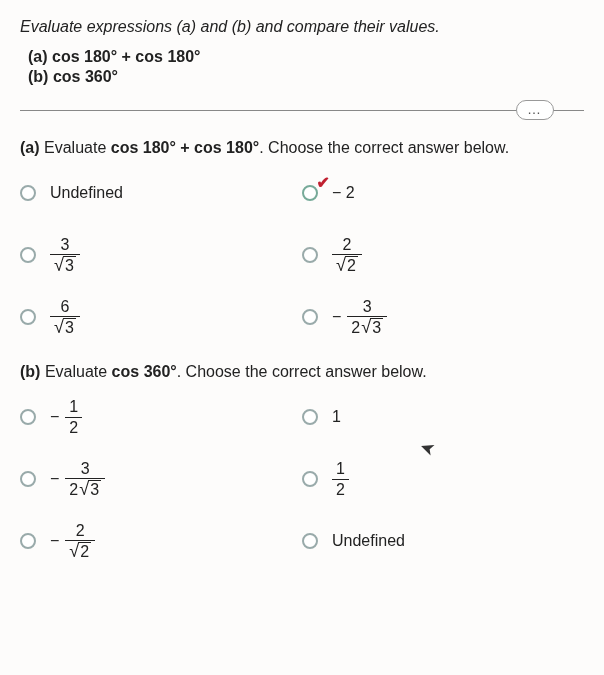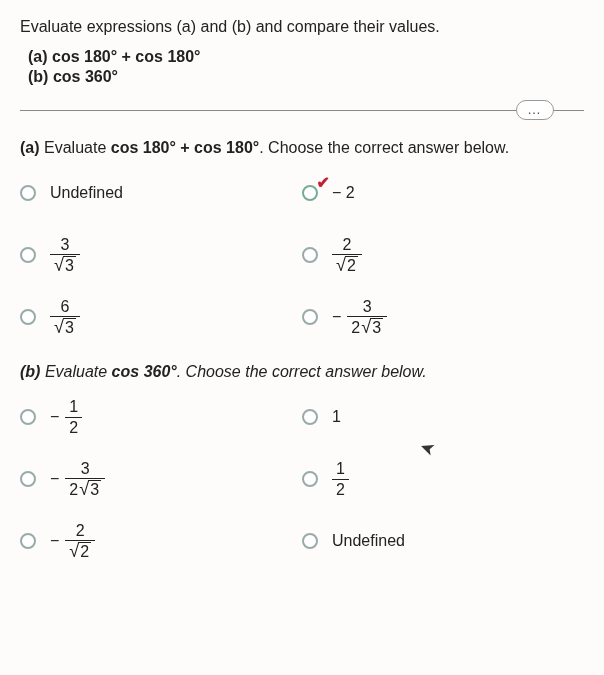--- a/index.html
+++ b/index.html
@@ -5,21 +5,21 @@
   * { box-sizing: border-box; }
   body {
     margin: 0;
     padding: 16px 20px;
     width: 604px;
     font-family: Arial, Helvetica, sans-serif;
     font-size: 16px;
     color: #222;
     background: #fdfcfb;
   }
-  .intro { margin-bottom: 10px; line-height: 1.4; }
+  .intro { margin-bottom: 10px; line-height: 1.4; font-style: italic; }
   .expr-line { margin: 2px 8px; }
   .b { font-weight: bold; }
   .hr-wrap { position: relative; margin: 24px 0 28px 0; }
   .hr-line { border: none; border-top: 1px solid #888; margin: 0; }
   .dots-badge {
     position: absolute; right: 30px; top: -10px;
     background: #fff; border: 1px solid #999; border-radius: 12px;
     padding: 0 10px; height: 20px; line-height: 16px;
     font-size: 14px; letter-spacing: 2px; color: #555;
   }
@@ -38,21 +38,21 @@
   }
   .ans { display: flex; align-items: center; gap: 4px; }
   .neg { margin-right: 2px; }
   .frac { display: inline-flex; flex-direction: column; align-items: center; line-height: 1.1; }
   .frac .num { padding: 0 4px; }
   .frac .bar { width: 100%; border-top: 1.5px solid #222; margin: 1px 0; }
   .frac .den { padding: 0 4px; display: flex; align-items: center; gap: 1px; }
   .sqrt { display: inline-flex; align-items: flex-start; }
   .sqrt-sym { font-size: 18px; line-height: 1; margin-right: -1px; }
   .sqrt-arg { border-top: 1.5px solid #222; padding: 0 2px; }
-  .part-b { margin-top: 26px; font-style: italic; }
+  .part-b { margin-top: 26px; }
   .cursor { position: absolute; font-size: 18px; color: #333; }
 </style>
 </head>
 <body>
 
 <div class="intro">Evaluate expressions (a) and (b) and compare their values.</div>
 
 <div class="expr-line">
   <span class="b">(a)</span>
   <span class="b">cos 180° + cos 180°</span>

